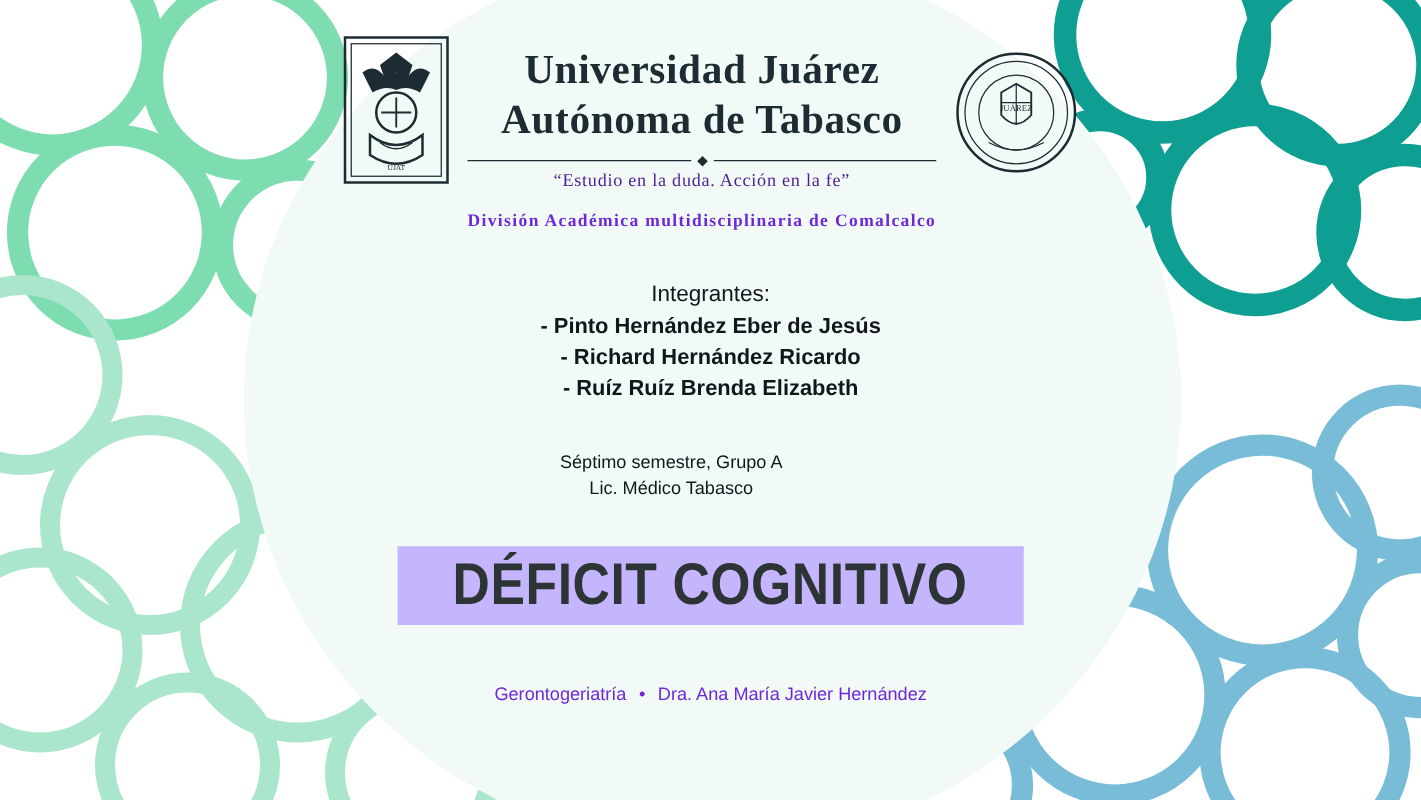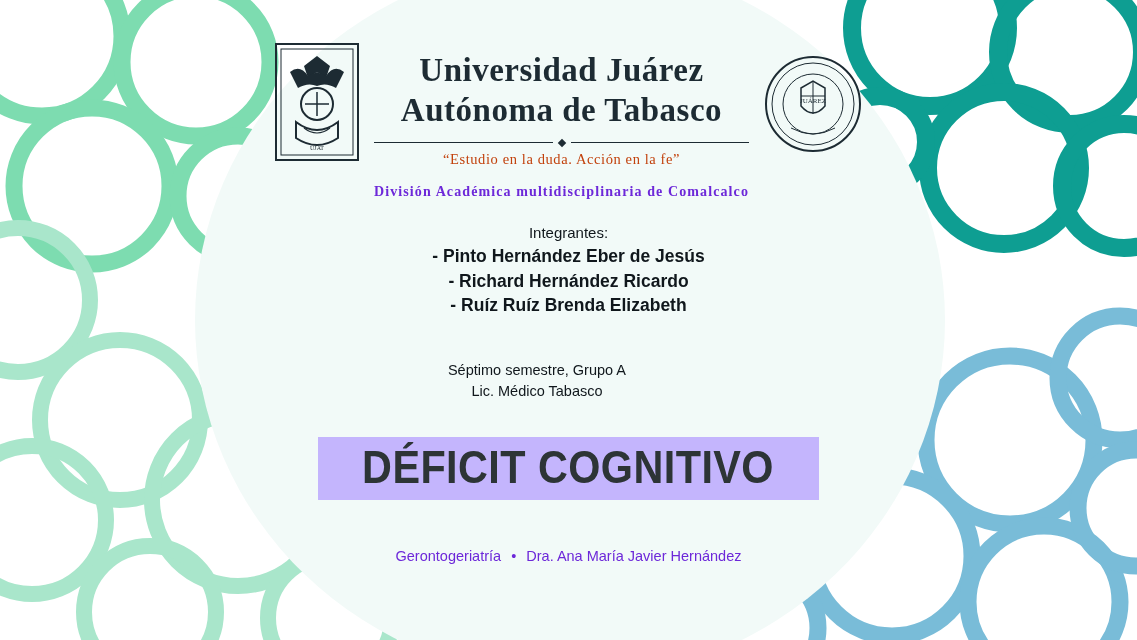--- a/index.html
+++ b/index.html
@@ -39,21 +39,21 @@
   }
   .content {
     position: absolute;
     inset: 0;
     z-index: 3;
   }
 
   
   .header {
     position: absolute;
-    top: 42px;
+    top: 28px;
     left: 0;
     width: 1137px;
     display: flex;
     justify-content: center;
   }
   .header-inner {
     display: flex;
     align-items: flex-start;
     gap: 14px;
   }
@@ -93,21 +93,21 @@
   }
   .diamond {
     width: 6px;
     height: 6px;
     background: #1d2b33;
     transform: rotate(45deg);
   }
   .motto {
     font-family: "Liberation Serif", serif;
     font-size: 14.5px;
-    color: #c2410c;
+    color: #4c1d95;
     letter-spacing: 0.6px;
   }
   .division {
     font-family: "Liberation Serif", serif;
     font-weight: bold;
     font-size: 14px;
     color: #6d28d9;
     letter-spacing: 1.1px;
     margin-top: 16px;
     white-space: nowrap;
@@ -116,21 +116,21 @@
   
   .members {
     position: absolute;
     top: 222px;
     left: 0;
     width: 1137px;
     text-align: center;
     color: #10171c;
   }
   .members-title {
-    font-size: 15px;
+    font-size: 18px;
     line-height: 1.45;
   }
   .member {
     font-size: 17.5px;
     font-weight: bold;
     line-height: 1.42;
   }
 
   
   .semester {

